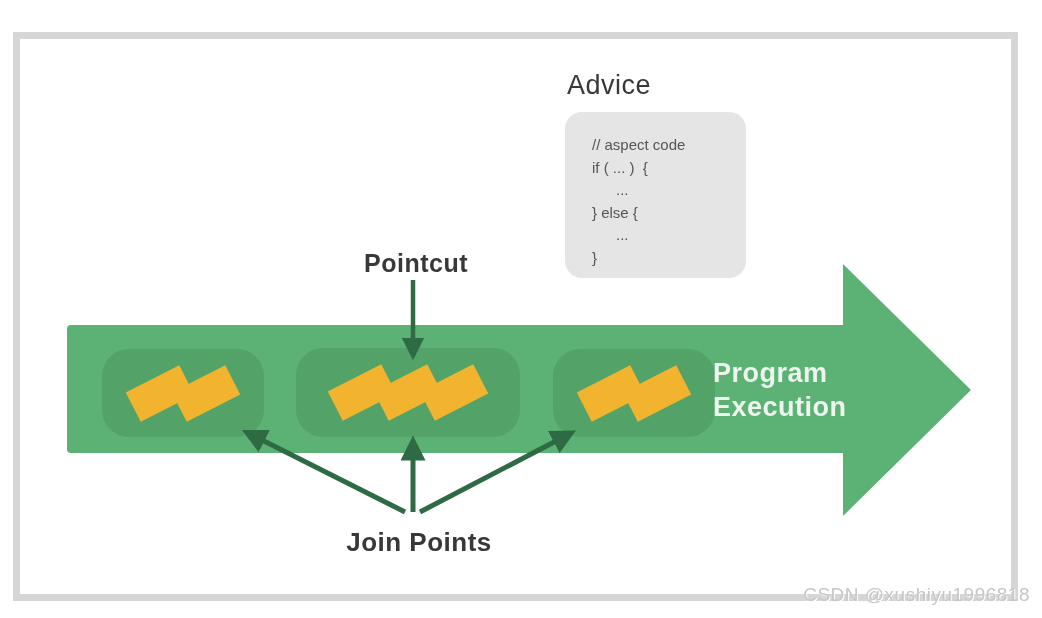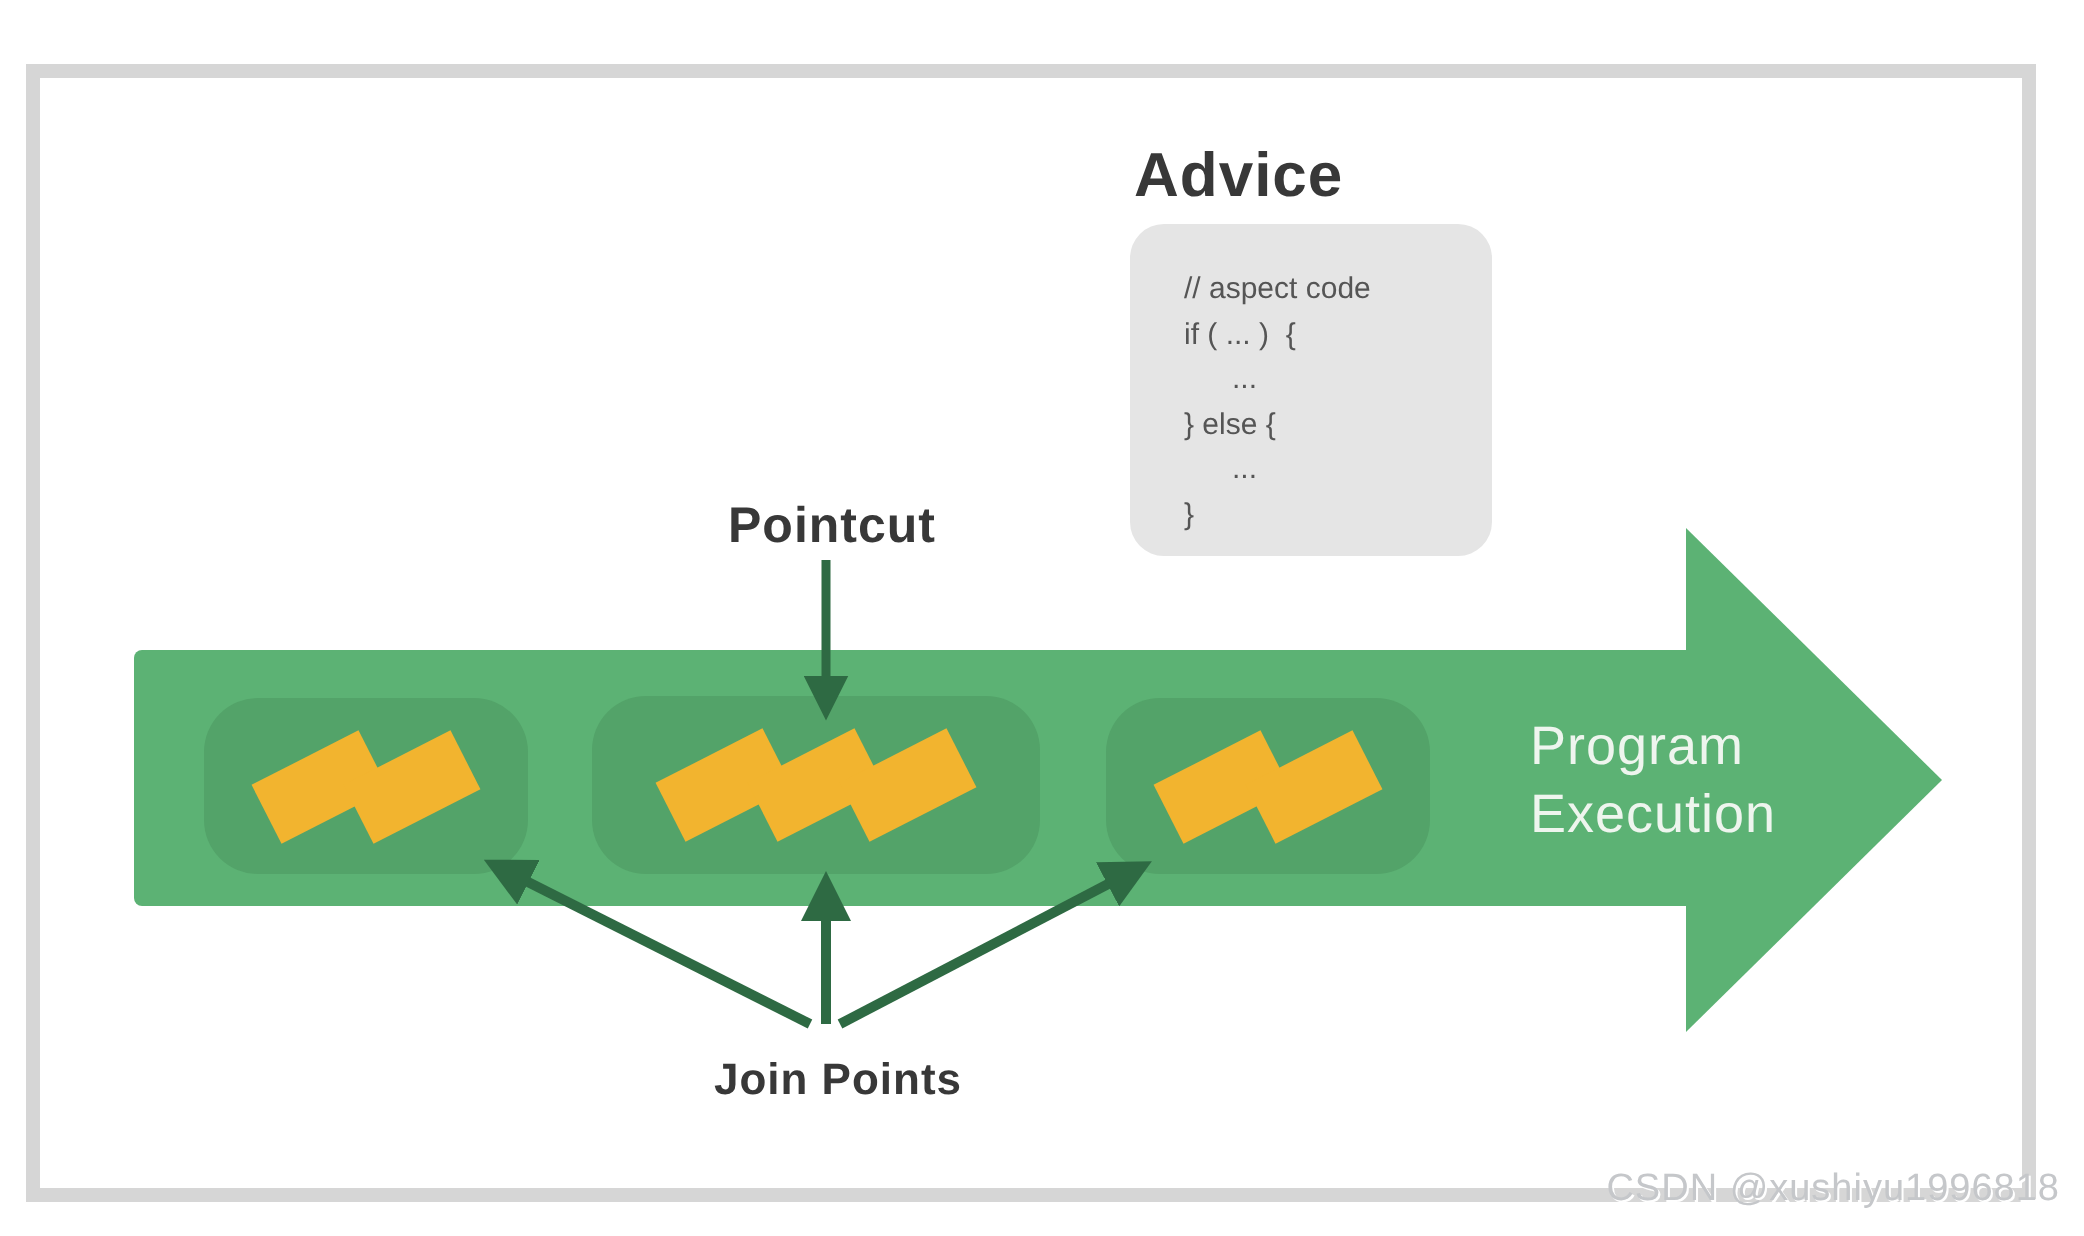--- a/index.html
+++ b/index.html
@@ -22,22 +22,22 @@
     width: 991px;
     height: 555px;
     border: 7px solid var(--frame_border, #d6d6d6);
     background: #ffffff;
   }
   
   .advice-title {
     position: absolute;
     left: 567px;
     top: 70px;
-    font-size: 31px;
-    font-weight: bold;
+    font-size: 27px;
+    font-weight: normal;
     color: var(--text_dark, #383838);
     letter-spacing: 0.5px;
   }
   .advice-code-box {
     position: absolute;
     left: 565px;
     top: 112px;
     width: 181px;
     height: 166px;
     background: var(--code_box_bg, #e5e5e5);
@@ -81,24 +81,24 @@
     left: 843px;
     top: 264px;
     width: 0;
     height: 0;
     border-top: 126px solid transparent;
     border-bottom: 126px solid transparent;
     border-left: 128px solid var(--band_green, #5cb274);
   }
   .prog-exec-label {
     position: absolute;
-    left: 765px;
+    left: 713px;
     top: 356px;
     font-size: 27px;
-    font-weight: normal;
+    font-weight: bold;
     line-height: 34px;
     color: var(--label_light, #eef5ee);
     white-space: pre-line;
     letter-spacing: 0.5px;
   }
 
   
   .jp-group {
     position: absolute;
     top: 349px;
@@ -131,21 +131,21 @@
     pointer-events: none;
   }
 
   
   .join-points-label {
     position: absolute;
     left: 319px;
     top: 527px;
     width: 200px;
     text-align: center;
-    font-size: 22px;
+    font-size: 26px;
     font-weight: bold;
     color: var(--text_dark, #383838);
     letter-spacing: 0.5px;
   }
 
   
   .watermark {
     position: absolute;
     right: 12px;
     top: 584px;

